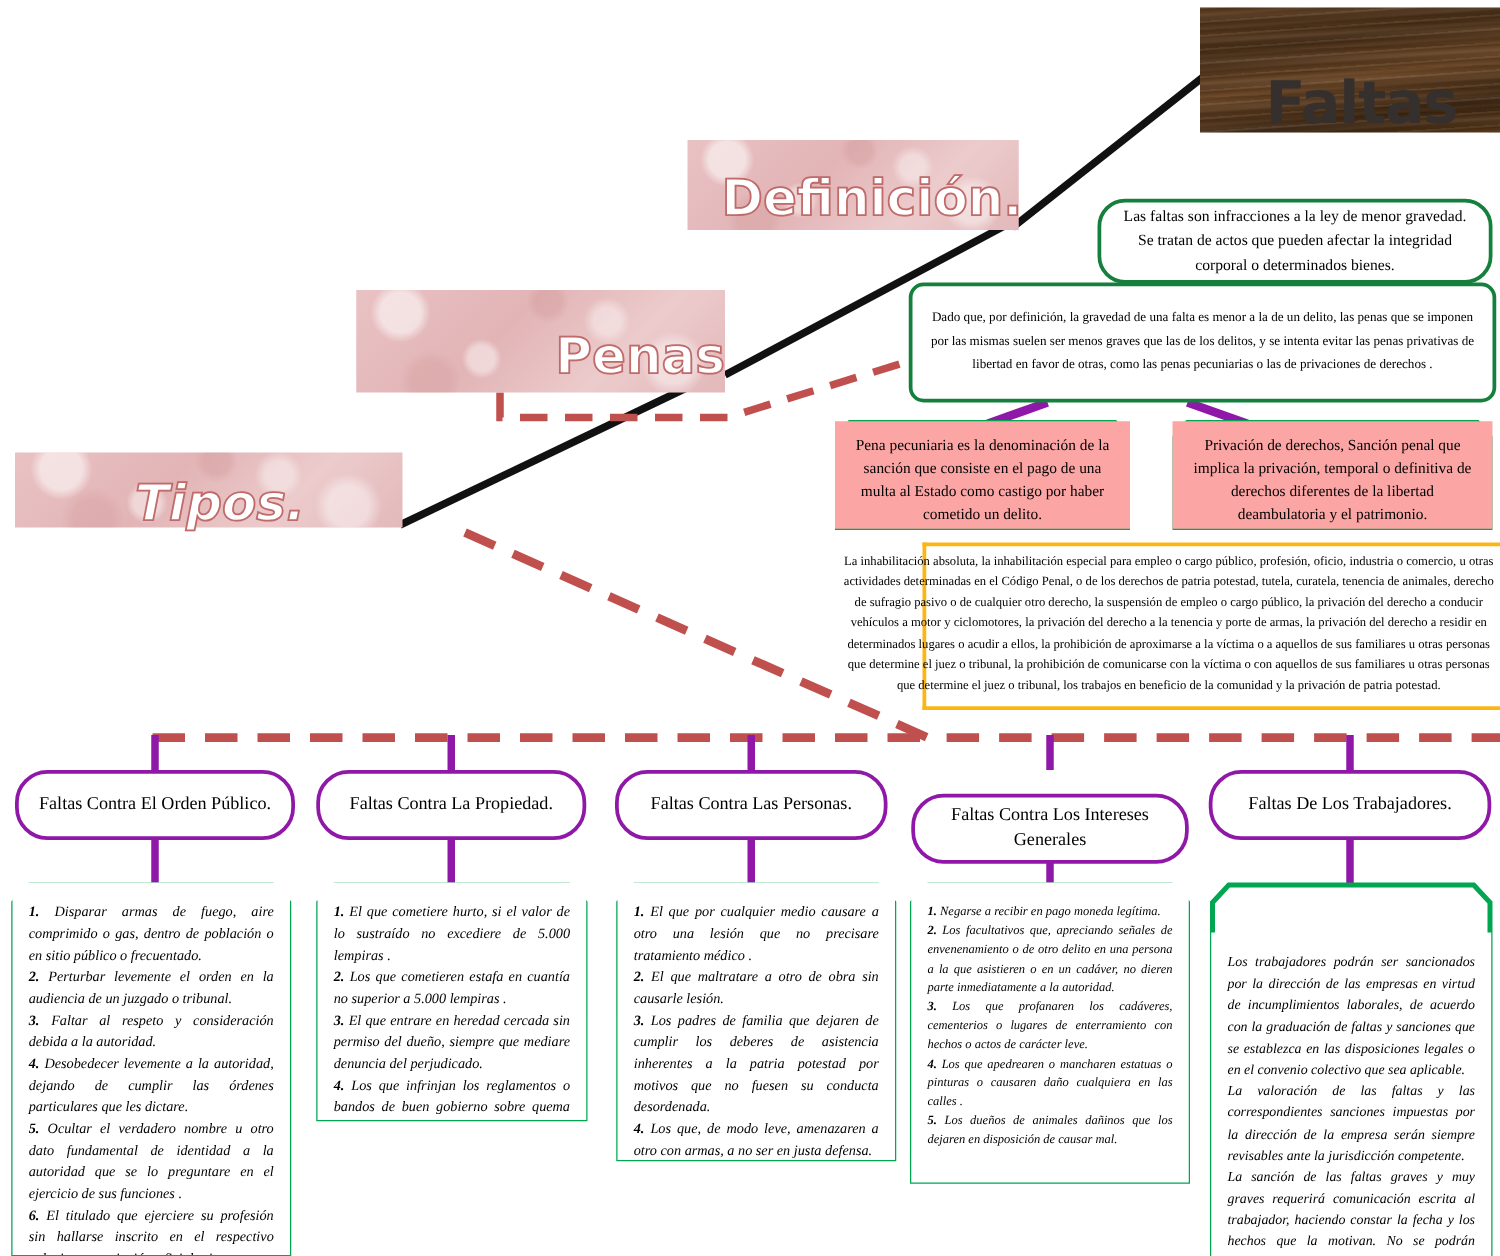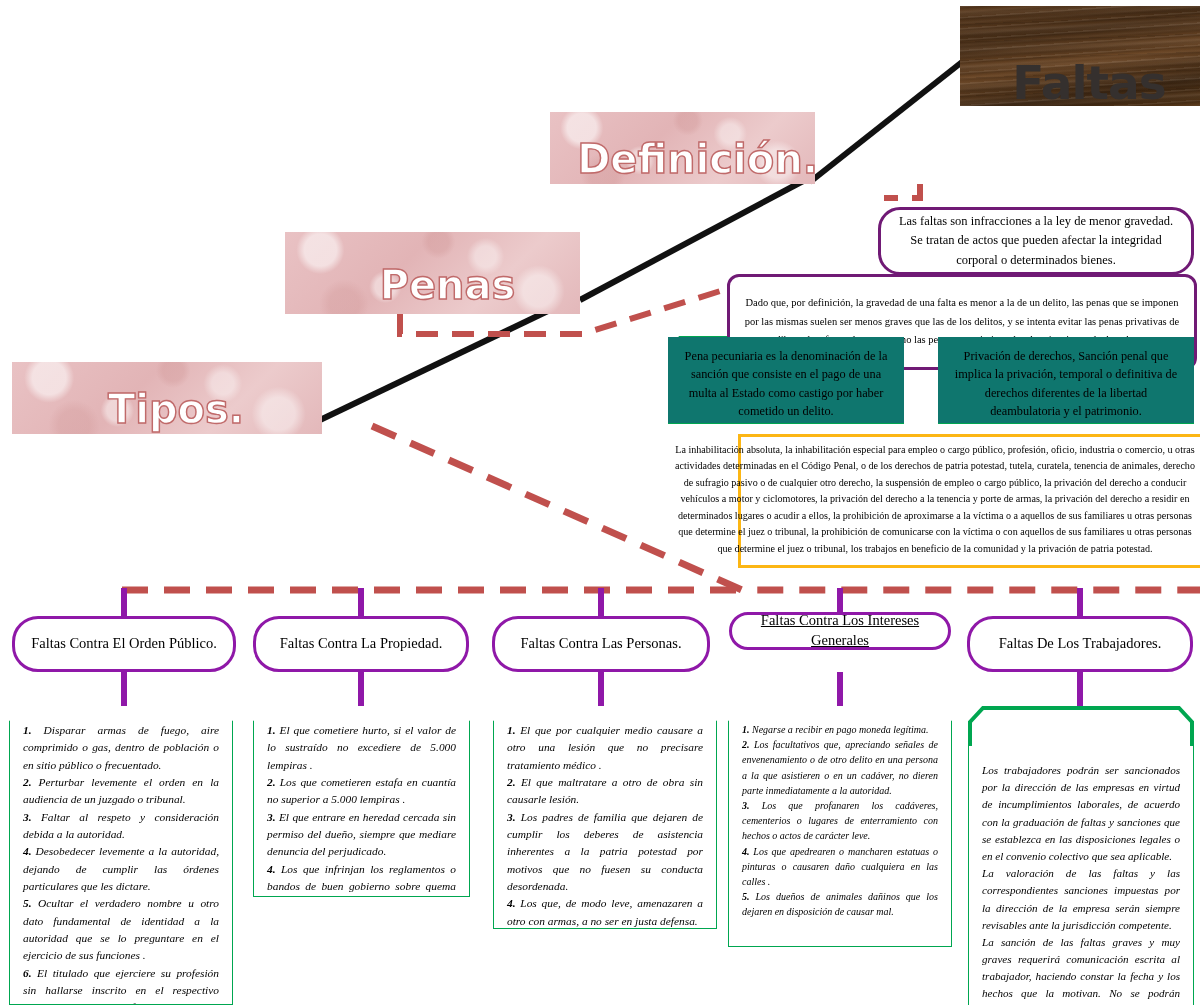--- a/index.html
+++ b/index.html
@@ -87,52 +87,51 @@
     font-weight: bold;
     font-size: 40px;
     color: #ffffff;
     -webkit-text-stroke: 1.4px #c06a6a;
     text-shadow: 0 0 1px #c06a6a;
     line-height: 1;
     white-space: nowrap;
   }
   #pink-definicion { left: 550px; top: 112px; width: 265px; height: 72px; }
   #pink-definicion .label { padding-left: 30px; padding-top: 22px; }
-  #pink-penas { left: 285px; top: 232px; width: 295px; height: 82px; }
+  #pink-penas { left: 285px; top: 232px; width: 295px; height: 82px; justify-content: flex-end; }
   #pink-penas .label { padding-left: 30px; padding-top: 24px; }
-  #pink-tipos { left: 12px; top: 362px; width: 310px; height: 72px; }
+  #pink-tipos { left: 12px; top: 362px; width: 310px; height: 60px; font-style: italic; }
   #pink-tipos .label { padding-left: 18px; padding-top: 22px; }
 
   
   .purple-note {
     position: absolute;
-    border: 3px solid #701a75;
+    border: 3px solid #15803d;
     border-radius: 22px;
     background: #ffffff;
     box-sizing: border-box;
     display: flex;
     align-items: center;
     justify-content: center;
     text-align: center;
     padding: 6px 14px;
-    margin-top: 48px;
   }
   #note-definicion {
     left: 878px; top: 159px; width: 316px; height: 68px;
     font-size: 12.5px; line-height: 1.55;
   }
   #note-penas {
     left: 727px; top: 226px; width: 470px; height: 96px;
     font-size: 10.5px; line-height: 1.75; border-radius: 12px;
   }
 
   
   .green-box {
     position: absolute;
-    background: #0f766e;
+    background: #fca5a5;
     box-sizing: border-box;
     color: #000;
   }
   .green-box .inner {
     position: absolute;
     inset: 0;
     padding: 10px 12px;
     box-sizing: border-box;
     overflow: hidden;
   }
@@ -181,21 +180,21 @@
     align-items: center;
     justify-content: center;
     text-align: center;
     font-size: 14.5px;
     line-height: 1.35;
     padding: 4px 10px;
   }
   #cat-0 { left: 12px;   top: 616px; width: 224px; height: 56px; }
   #cat-1 { left: 253px;  top: 616px; width: 216px; height: 56px; }
   #cat-2 { left: 492px;  top: 616px; width: 218px; height: 56px; }
-  #cat-3 { left: 729px;  top: 612px; width: 222px; height: 38px; text-decoration: underline; }
+  #cat-3 { left: 729px;  top: 635px; width: 222px; height: 56px; }
   #cat-4 { left: 967px;  top: 616px; width: 226px; height: 56px; }
 
   
   .list-box {
     position: absolute;
     background: #ffffff;
   }
   .list-box .inner {
     position: absolute;
     inset: 0;

